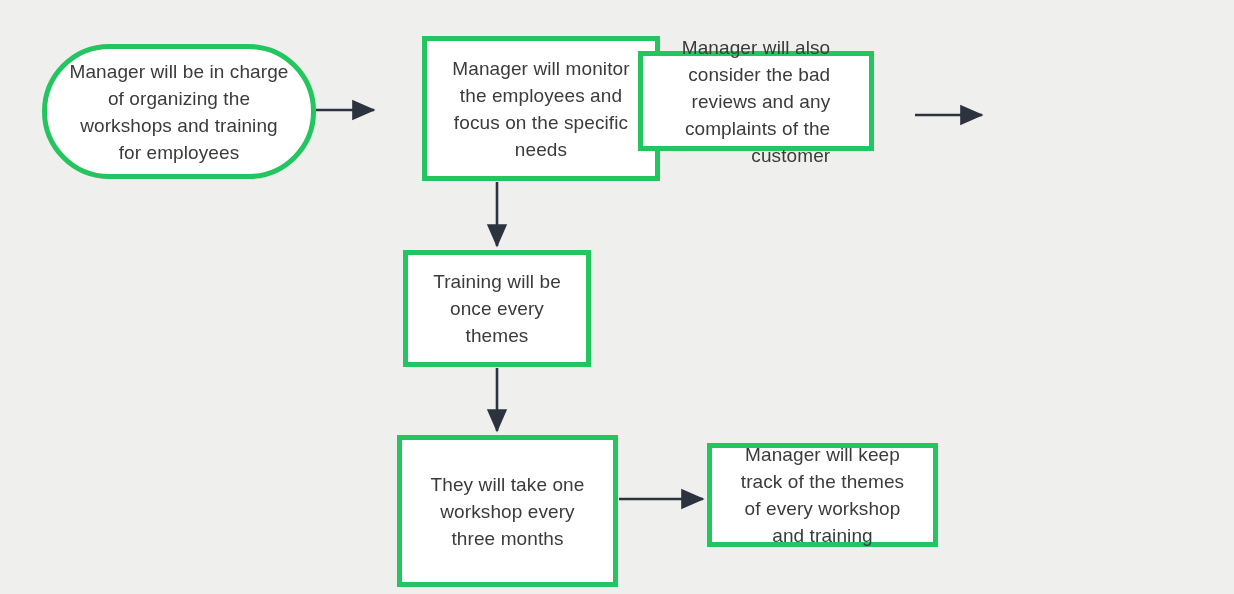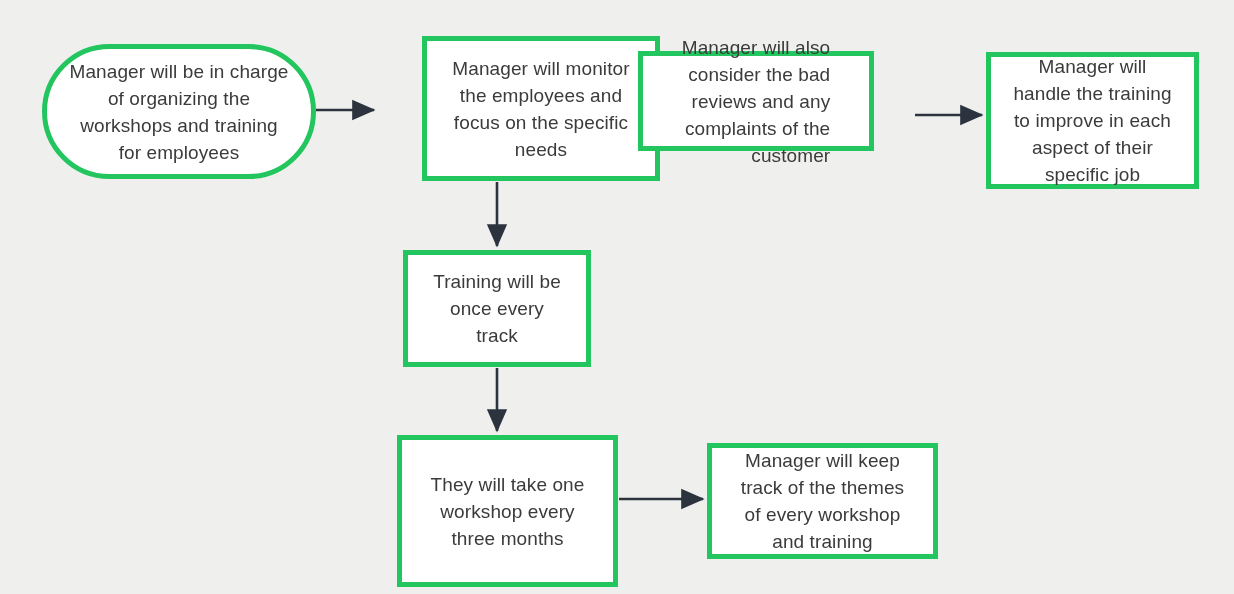--- a/index.html
+++ b/index.html
@@ -45,21 +45,21 @@
     padding: 0 10px;
     letter-spacing: 0.1px;
   }
   
   #node-start      { left: 42px;  top: 44px;  width: 274px; height: 135px; }
   #node-monitor    { left: 378px; top: 36px;  width: 238px; height: 145px; margin-left: 44px; }
   #node-reviews    { left: 638px; top: 51px;  width: 236px; height: 100px; text-align: right; }
   #node-handle     { left: 986px; top: 52px;  width: 213px; height: 137px; }
   #node-frequency  { left: 403px; top: 250px; width: 188px; height: 117px; }
   #node-workshop   { left: 397px; top: 435px; width: 221px; height: 152px; }
-  #node-track      { left: 707px; top: 443px; width: 231px; height: 116px; }
+  #node-track      { left: 707px; top: 443px; width: 231px; height: 104px; }
 </style>
 </head>
 <body>
 
 <div id="canvas">
 
   <svg id="edges" viewBox="0 0 1234 594" width="1234" height="594" xmlns="http://www.w3.org/2000/svg">
     <defs>
       <marker id="arrowhead" markerWidth="9" markerHeight="9" refX="8.4" refY="4.5" orient="auto" markerUnits="strokeWidth">
         <path d="M0,0.6 L9,4.5 L0,8.4 z" fill="#2b333e"></path>
@@ -106,32 +106,25 @@
   </div>
 
   <div class="node" id="node-reviews">
     <span class="label">Manager will also
 consider the bad
 reviews and any
 complaints of the
 customer</span>
   </div>
 
-  <div class="node" id="node-handle">
-    <span class="label">Manager will
-handle the training
-to improve in each
-aspect of their
-specific job</span>
-  </div>
 
   <div class="node" id="node-frequency">
     <span class="label">Training will be
 once every
-track</span>
+themes</span>
   </div>
 
   <div class="node" id="node-workshop">
     <span class="label">They will take one
 workshop every
 three months</span>
   </div>
 
   <div class="node" id="node-track">
     <span class="label">Manager will keep

